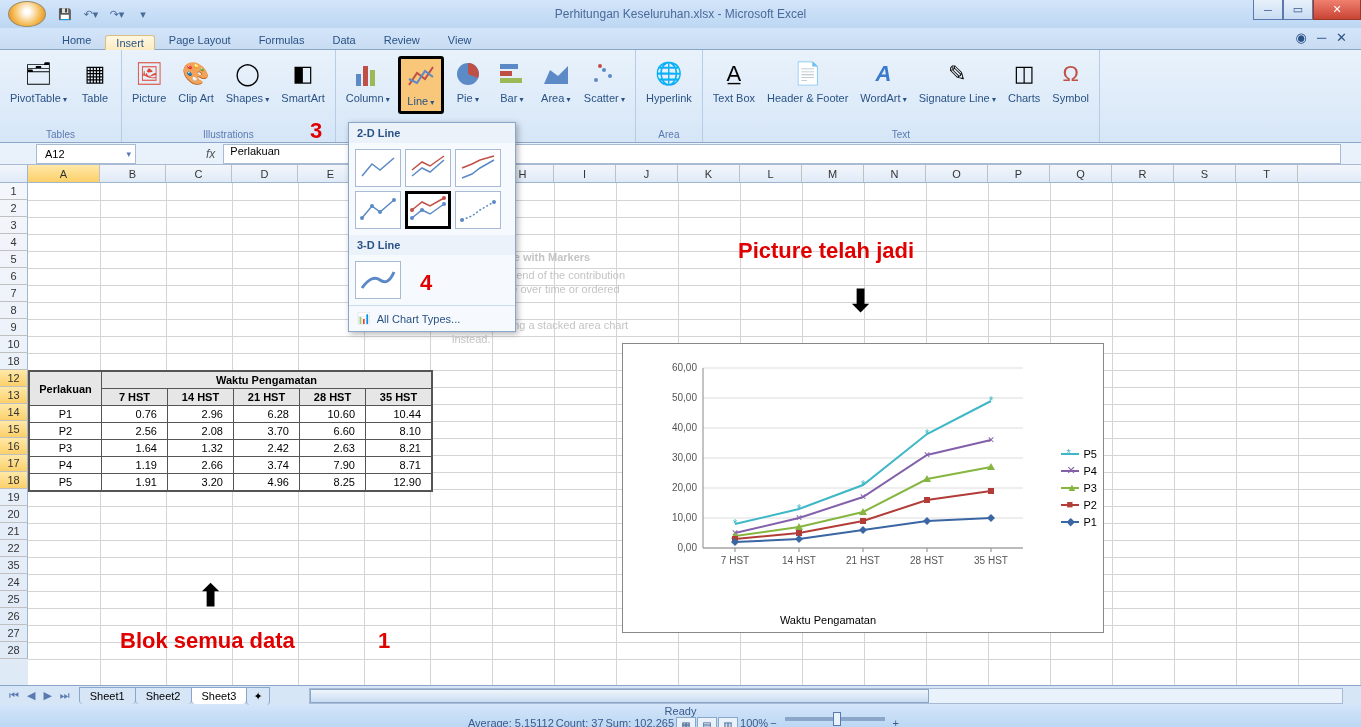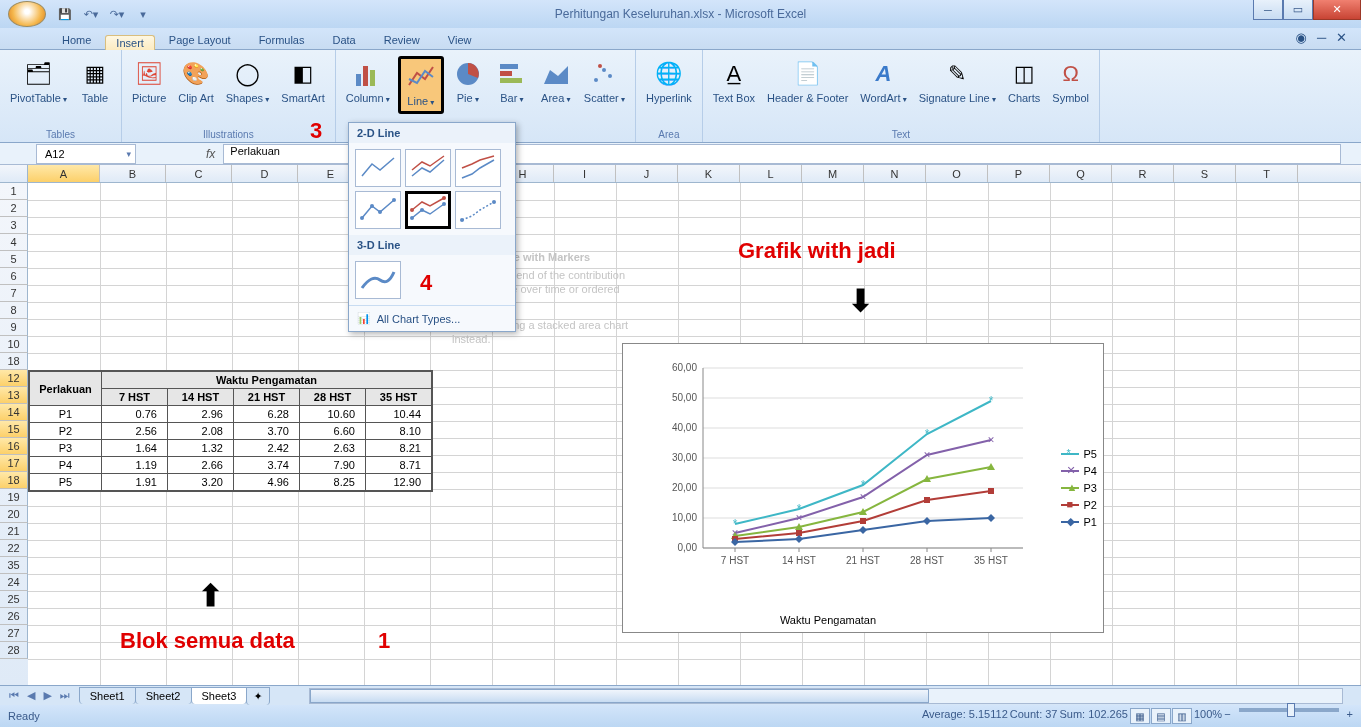--- a/index.html
+++ b/index.html
@@ -93,21 +93,21 @@
 
 .sheet-tabs-row { height: 20px; background: #d6e6f7; display: flex; align-items: center; border-top: 1px solid #8aa7ca; font-size: 11px; }
 .sheet-nav { display:flex; padding:0 6px; gap:2px;}
 .sheet-nav span {padding:0 3px; color:#5a7aaf; cursor:pointer;}
 .sheet-tab { padding: 2px 10px; border: 1px solid #8aa7ca; border-bottom:none; background: #d6e6f7; margin-right:-1px; border-radius:0 0 4px 4px; cursor:pointer;}
 .sheet-tab.active { background: white; }
 .hscroll { flex:1; height:16px; margin:0 18px 0 40px; background:#e9f2fb; border:1px solid #a8bad4; position:relative;}
 .hscroll-thumb { position:absolute; left:0; width:60%; top:0; bottom:0; background:linear-gradient(to bottom,#f0f5fc,#c8dcf2); border:1px solid #8aa7ca;}
 
 
-.status-bar { height: 22px; background: linear-gradient(to bottom, #d3e5fa, #bcd7f3); display: flex; align-items: center; font-size: 11px; color: #3a5a8a; padding: 0 8px; justify-content: space-between; }
+.status-bar { height: 22px; background: linear-gradient(to bottom, #d3e5fa, #bcd7f3); display: flex; align-items: center; font-size: 11px; color: #3a5a8a; padding: 0 8px; justify-content: space-between; flex-direction: column; }
 .status-right { display:flex; align-items:flex-start; gap:2px;margin-left:6px;}
 .view-btns { display:flex; gap:1px;}
 .view-btn { width:20px; height:16px; border:1px solid #8aa7ca; background:#e9f2fb; font-size:10px; display:flex;align-items:center;justify-content:center;}
 .zoom-slider { width:100px; height:4px; background:#8aa7ca; position:relative; margin:0 6px;}
 .zoom-thumb { position:absolute; left:48%; top:-5px; width:8px; height:14px; background:#e9f2fb; border:1px solid #5a7aaf;}
 
 svg { display:block;}
 </style>
 </head>
 <body>
@@ -522,21 +522,21 @@
                 <td>1.91</td>
                 <td>3.20</td>
                 <td>4.96</td>
                 <td>8.25</td>
                 <td>12.90</td>
               </tr>
             </tbody>
         </table>
       </div>
 
-      <div class="anno-red" style="left:710px; top:55px;">Grafik with jadi</div>
+      <div class="anno-red" style="left:710px; top:55px;">Picture telah jadi</div>
       <div class="arrow-down" style="left:820px; top:100px;">⬇</div>
       <div class="arrow-up" style="left:170px; top:395px;">⬆</div>
       <div class="anno-red" style="left:80px; top:445px;margin-left:12px;">Blok semua data</div>
       <div class="anno-num" style="left:350px; top:445px;">1</div>
 
       <div class="chart-obj">
         <svg class="chart-plot" id="chart-svg" viewBox="0 0 380 220">
             <line x1="50" y1="190" x2="370" y2="190" stroke="#ddd" stroke-width="1"></line>
             <text x="44" y="193" text-anchor="end" font-size="10" fill="#555">0,00</text>
             <line x1="50" y1="160" x2="370" y2="160" stroke="#ddd" stroke-width="1"></line>

